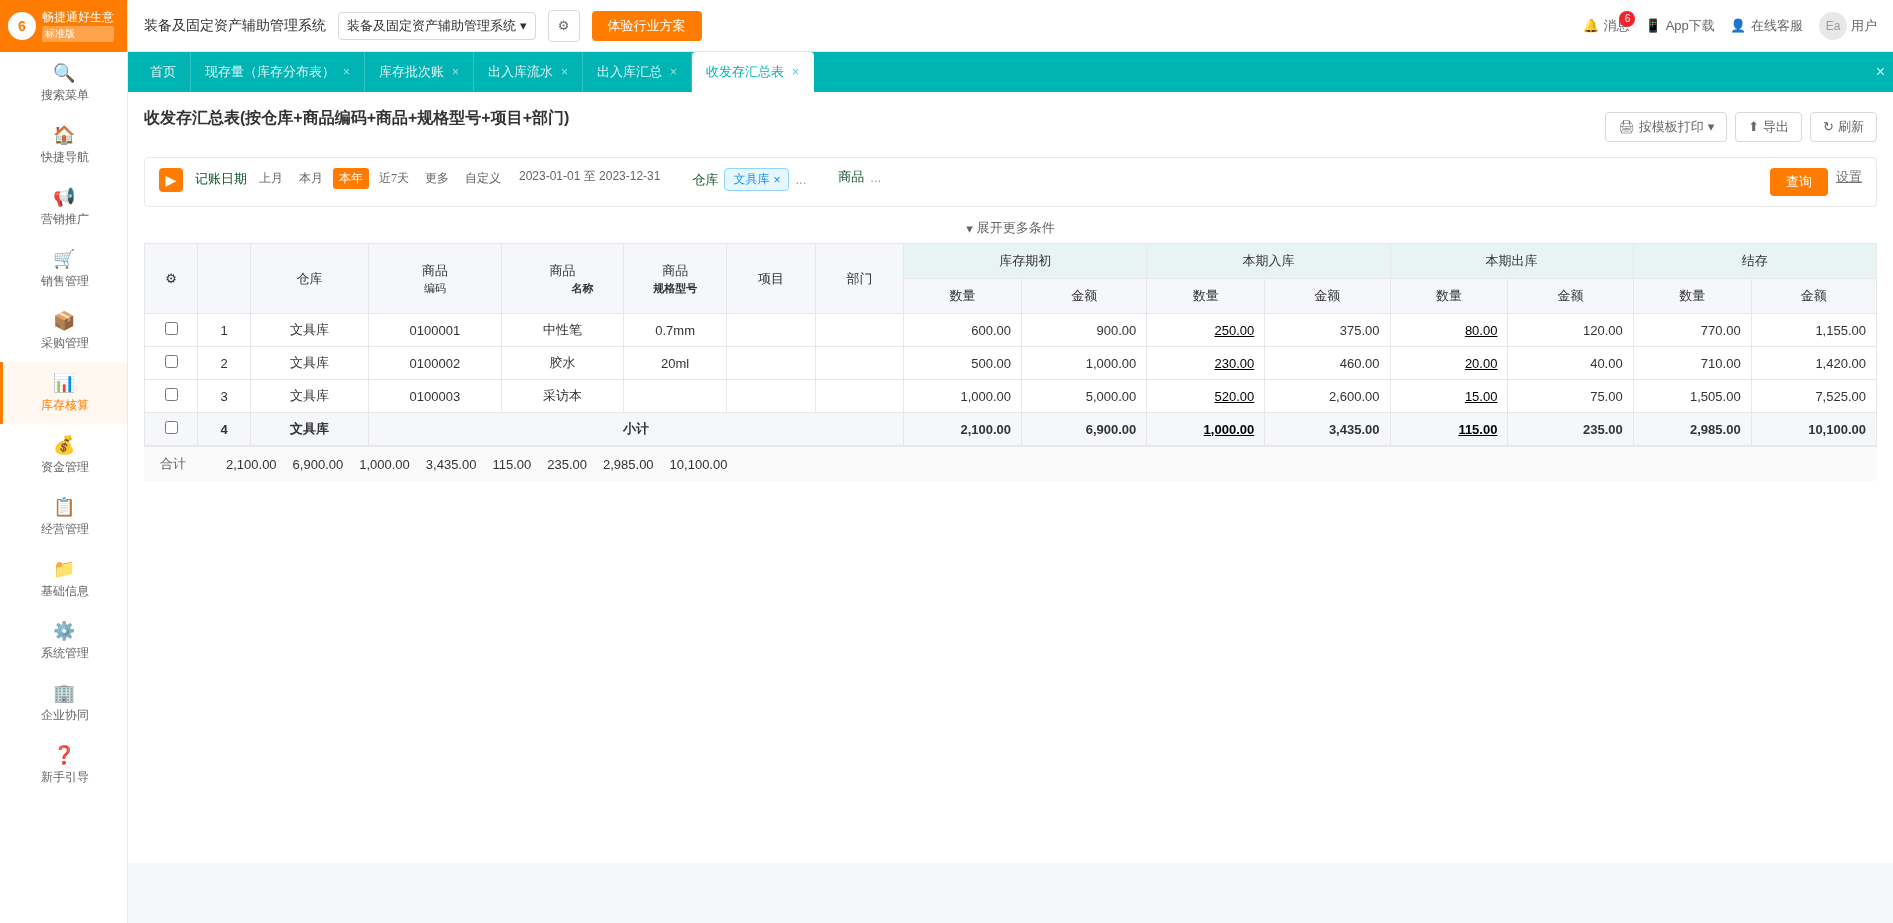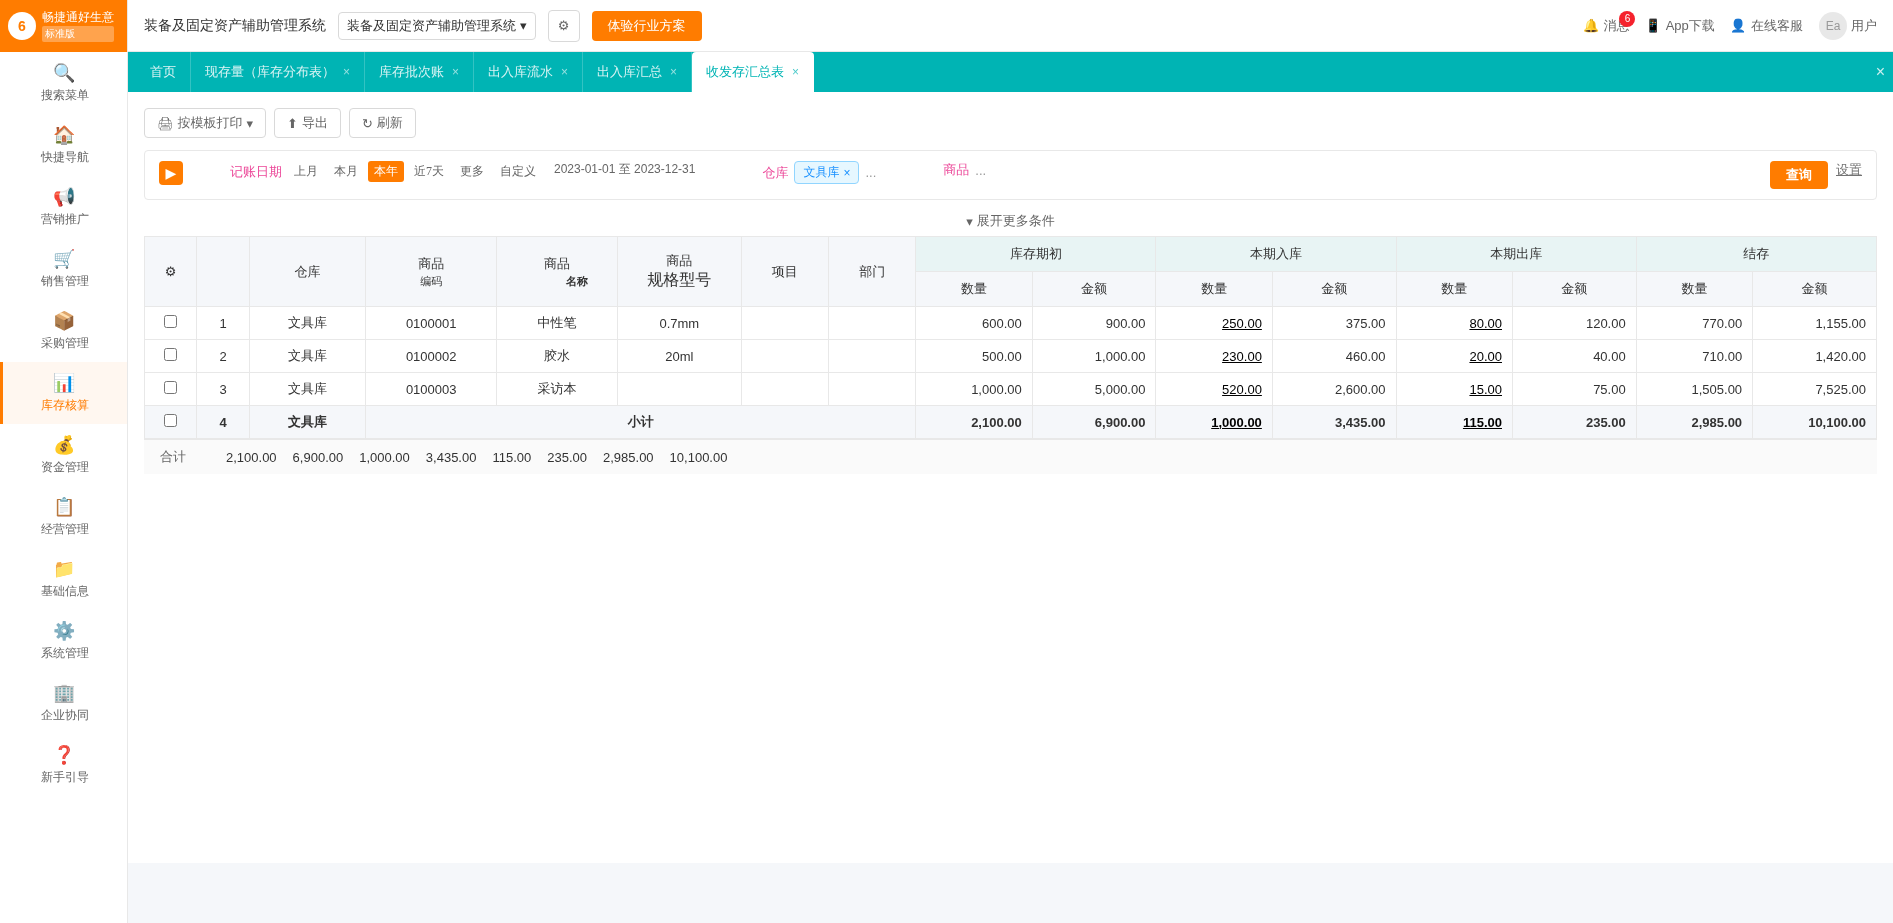--- a/index.html
+++ b/index.html
@@ -42,34 +42,34 @@
     .close-all { margin-left: auto; color: #fff; cursor: pointer; font-size: 16px; opacity: 0.8; }
 
     
     .page-content { flex: 1; overflow-y: auto; background: #f5f7fa; padding: 0; }
 
     
     .report-container { background: #fff; margin: 0; padding: 16px; min-height: calc(100% - 60px); }
     .report-title { font-size: 16px; font-weight: bold; color: #333; margin-bottom: 16px; }
     .filter-toggle { background: #ff7c00; color: #fff; border: none; border-radius: 4px; padding: 4px 8px; cursor: pointer; display: flex; align-items: center; justify-content: center; font-size: 14px; width: 24px; height: 24px; flex-shrink: 0; }
     .filter-group { display: flex; align-items: center; gap: 6px; }
-    .filter-label { color: #ec4899; font-size: 13px; white-space: nowrap; margin-left: 35px; }
+    .filter-label { color: #14532d; font-size: 13px; white-space: nowrap; }
     .filter-date-btns { display: flex; gap: 4px; align-items: center; }
     .date-btn { padding: 2px 6px; border-radius: 3px; cursor: pointer; font-size: 12px; color: #666; background: transparent; border: none; font-family: Liberation Serif, serif; }
     .date-btn.active { background: #ff7c00; color: #fff; border-radius: 3px; }
     .date-range { color: #666; font-size: 12px; }
     .filter-tag { background: #e6f7ff; border: 1px solid #91d5ff; border-radius: 4px; padding: 2px 8px; font-size: 12px; color: #1890ff; display: flex; align-items: center; gap: 4px; }
     .filter-tag .close { cursor: pointer; color: #1890ff; }
     .filter-ellipsis { color: #999; font-size: 13px; }
 
     
     .filter-row2 { display: flex; align-items: center; justify-content: center; padding: 6px 0; }
     .expand-btn { color: #666; font-size: 13px; cursor: pointer; display: flex; align-items: center; gap: 4px; }
     .toolbar-btn { display: flex; align-items: center; gap: 4px; padding: 5px 12px; border: 1px solid #d9d9d9; border-radius: 4px; background: #fff; cursor: pointer; font-size: 13px; color: #666; }
-    .query-btn { background: #ff7c00; color: #fff; border: none; border-radius: 4px; padding: 5px 16px; font-size: 13px; cursor: pointer; font-weight: bold; }
+    .query-btn { background: #ff7c00; color: #fff; border: none; border-radius: 4px; padding: 5px 16px; font-size: 13px; cursor: pointer; }
     .settings-link { color: #737373; font-size: 13px; cursor: pointer; text-decoration: underline; }
 
     
     .table-wrapper { overflow-x: auto; }
     table { width: 100%; border-collapse: collapse; font-size: 13px; }
     thead tr { background: #f5f7fa; }
     th { padding: 8px 10px; text-align: center; border: 1px solid #e8e8e8; color: #333; font-weight: 500; white-space: nowrap; }
     td { padding: 7px 10px; text-align: center; border: 1px solid #e8e8e8; color: #333; white-space: nowrap; }
     tr.subtotal { font-weight: bold; background: #f5f7fa; }
     .settings-col { width: 32px; }
@@ -215,20 +215,21 @@
         <span>收发存汇总表</span>
         <span class="tab-close">×</span>
       </div>
       <div class="close-all">×</div>
     </div>
 
     <div class="page-content">
       <div class="report-container">
 
         <div style="display:flex; justify-content:space-between; align-items:center; margin-bottom:12px;">
+          <h2 class="report-title">收发存汇总表(按仓库+商品编码+商品+规格型号+项目+部门)</h2>
           <div style="display:flex; gap:8px; align-items:center;">
             <div class="toolbar-btn">
               <span>🖨</span>
               <span>按模板打印</span>
               <span>▾</span>
             </div>
             <div class="toolbar-btn">
               <span>⬆</span>
               <span>导出</span>
             </div>
@@ -287,21 +288,21 @@
 
         <div class="table-wrapper">
           <table>
             <thead>
               <tr>
                 <th rowspan="2" class="col-settings settings-col">⚙</th>
                 <th rowspan="2" class="col-num"></th>
                 <th rowspan="2" class="col-warehouse">仓库</th>
                 <th rowspan="2" class="col-code"><span>商品</span><br><span style="font-size:11px;font-weight:normal;">编码</span></th>
                 <th rowspan="2" class="col-goods"><span>商品</span><br><span style="font-size:11px;font-weight:bold;margin-left:40px;">名称</span></th>
-                <th rowspan="2" class="col-spec"><span>商品</span><br><span style="font-size:16px;font-weight:normal;">规格型号</span></th>
+                <th rowspan="2" class="col-spec"><span>商品</span><br><span style="font-size:11px;font-weight:bold;">规格型号</span></th>
                 <th rowspan="2" class="col-project">项目</th>
                 <th rowspan="2" class="col-dept">部门</th>
                 <th colspan="2" class="th-group">库存期初</th>
                 <th colspan="2" class="th-group">本期入库</th>
                 <th colspan="2" class="th-group">本期出库</th>
                 <th colspan="2" class="th-group">结存</th>
               </tr>
               <tr>
                 <th class="col-num-val">数量</th>
                 <th class="col-money">金额</th>

